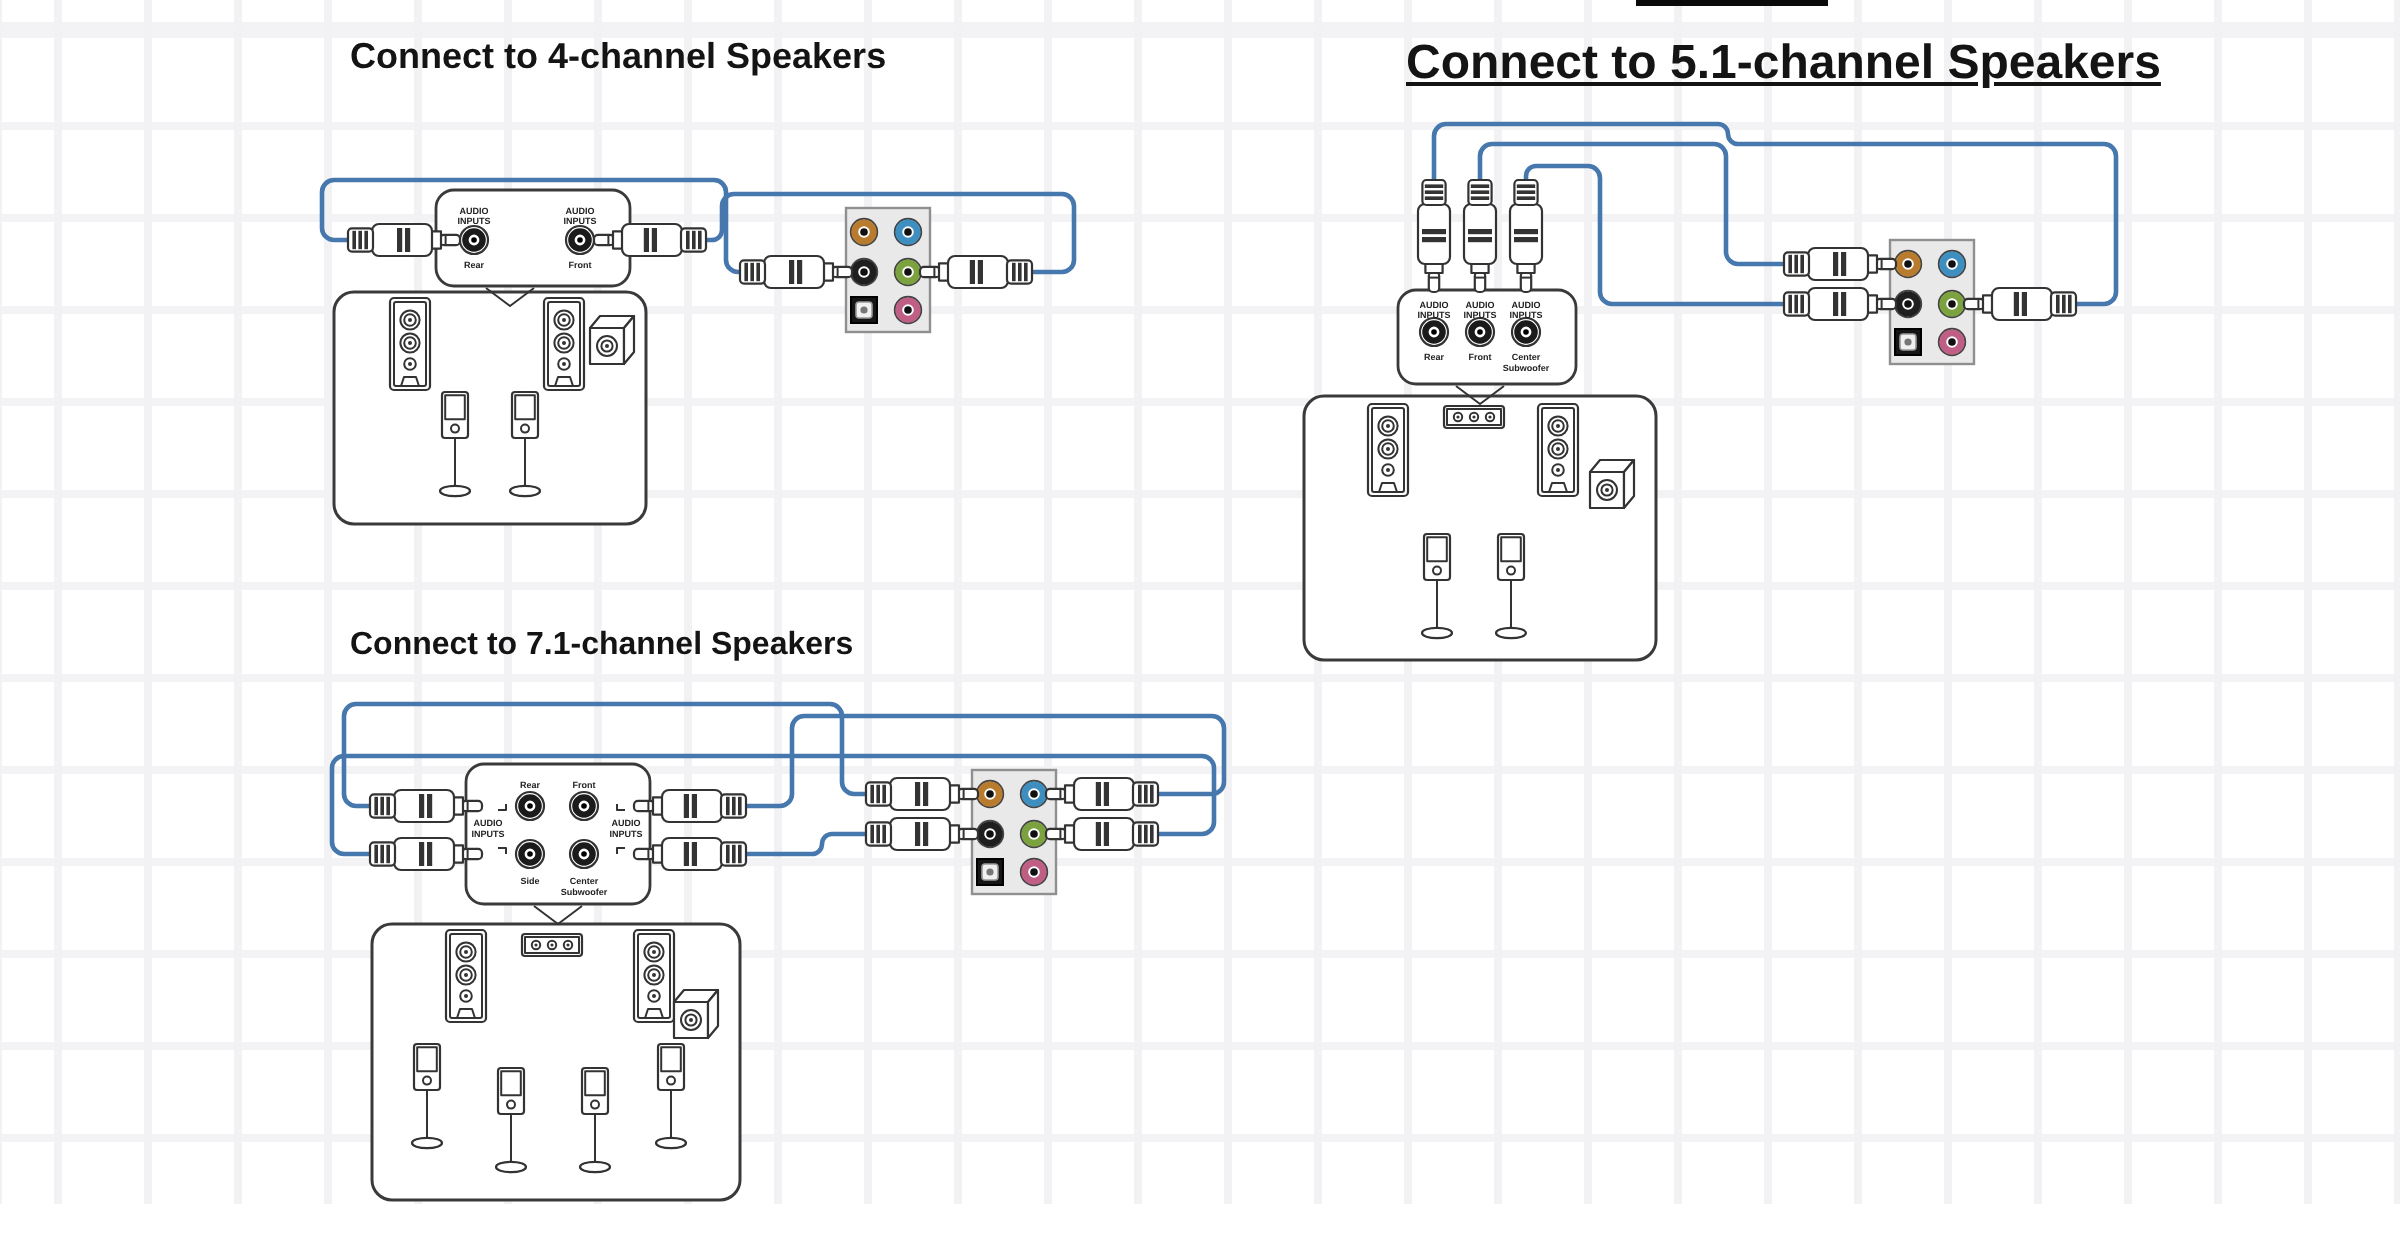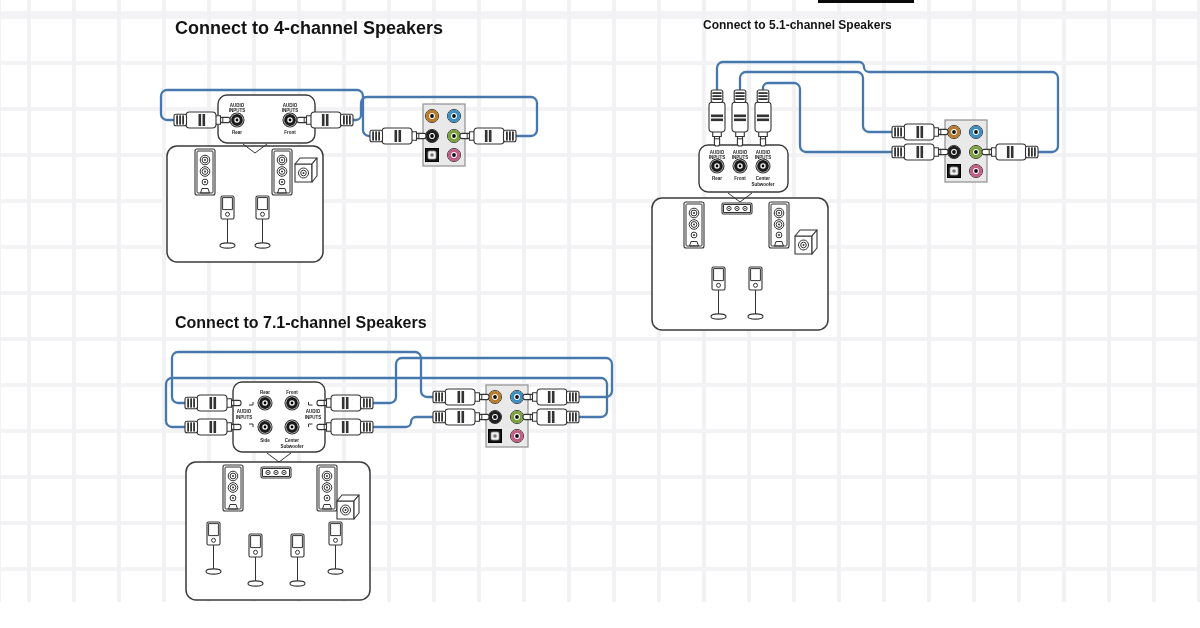--- a/index.html
+++ b/index.html
@@ -4,21 +4,21 @@
 <style>
   html,body{margin:0;padding:0;}
   body{width:1200px;height:628px;font-family:"Liberation Sans",sans-serif;background:#fff;}
   .stage{position:relative;width:1200px;height:602px;overflow:hidden;background-color:#fff;
     background-image:
       repeating-linear-gradient(90deg,#f2f2f4 0 4px,transparent 4px 45px),
       repeating-linear-gradient(0deg,#f3f3f5 0 4px,transparent 4px 46px);
     background-position:27px 15px;}
   .title{position:absolute;font-weight:bold;color:#141414;letter-spacing:0;white-space:nowrap;}
   #title-4ch{left:175px;top:18px;font-size:18px;}
-  #title-51ch{left:703px;top:18px;font-size:12px;}
+  #title-51ch{left:703px;top:18px;font-size:24px;text-decoration:underline;}
   #title-71ch{left:175px;top:314px;font-size:16px;}
   .topbar{position:absolute;left:818px;top:0;width:96px;height:3px;background:#0a0a0a;}
   svg{position:absolute;left:0;top:0;}
   .oln{stroke:var(--outline,#333);fill:#fff;stroke-width:1.1;stroke-linejoin:round;}
   .dk{fill:var(--outline,#333);stroke:none;}
   .thin{stroke:var(--outline,#333);fill:none;stroke-width:1;stroke-linejoin:round;}
   .cable{fill:none;stroke:var(--cable,#4678ae);stroke-width:2.3;stroke-linecap:round;}
   .room{fill:#fff;stroke:#3a3a3a;stroke-width:1.5;}
   .box{fill:#fff;stroke:#3a3a3a;stroke-width:1.4;}
   .panelbg{fill:var(--panel_bg,#e9e9ea);stroke:#8f8f8f;stroke-width:1.2;}

